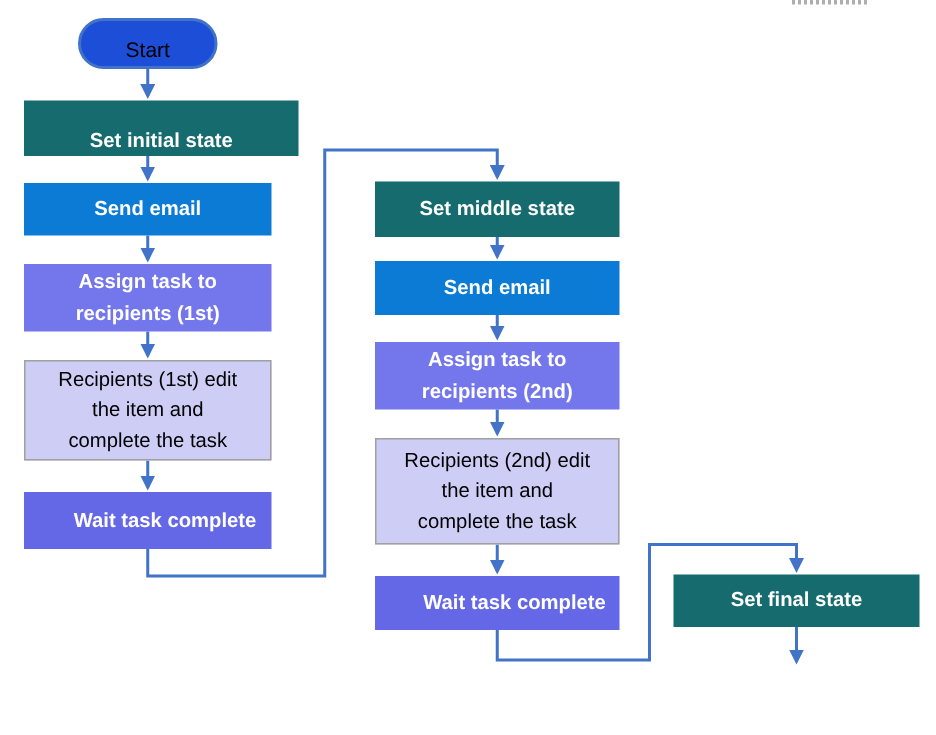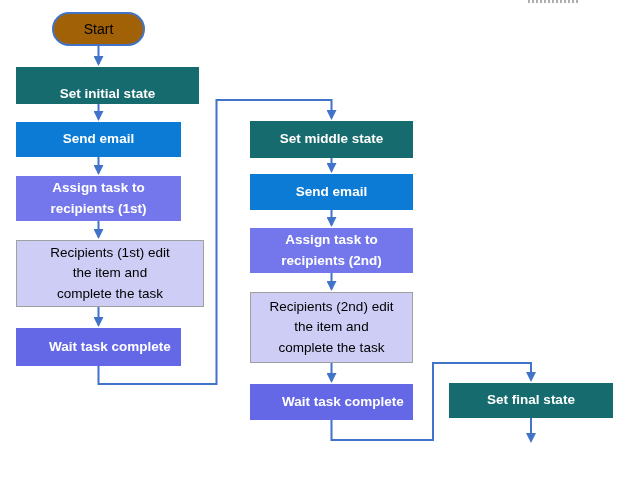--- a/index.html
+++ b/index.html
@@ -19,29 +19,29 @@
   .teal{background:var(--c-teal,#156B6D);}
   .blue{background:var(--c-blue,#0C7BD5);}
   .purple{background:var(--c-purple,#7377EB);justify-content:center;}
   .purple2{background:var(--c-purple_dark,#6468E6);padding-left:23px;}
   .lav{
     background:var(--c-lavender,#CDCDF6);
     border:1.5px solid var(--c-lavender_border,#A0A0A0);
     color:#000;font-weight:400;font-size:13.5px;
   }
   .terminator{
-    background:#a16207;border:2.5px solid var(--c-terminator_border,#4173C8);
-    border-radius:17px;color:#000;font-weight:400;font-size:14px;
+    background:#1d4ed8;border:2.5px solid var(--c-terminator_border,#4173C8);
+    border-radius:17px;color:#000;font-weight:400;font-size:14px;align-items:flex-end;
   }
   
   .n-start       {left:52px; top:12px; width:93px; height:34px;}
   .n-setinitial  {left:16px; top:67px; width:183px;height:37px;align-items:flex-end;}
   .n-send1       {left:16px; top:122px;width:165px;height:35px;}
   .n-assign1     {left:16px; top:176px;width:165px;height:45px;}
-  .n-recip1      {left:16px; top:240px;width:188px;height:67px;}
+  .n-recip1      {left:16px; top:240px;width:165px;height:67px;}
   .n-wait1       {left:16px; top:328px;width:165px;height:38px;}
   .n-setmiddle   {left:250px;top:121px;width:163px;height:37px;}
   .n-send2       {left:250px;top:174px;width:163px;height:36px;}
   .n-assign2     {left:250px;top:228px;width:163px;height:45px;}
   .n-recip2      {left:250px;top:292px;width:163px;height:71px;}
   .n-wait2       {left:250px;top:384px;width:163px;height:36px;}
   .n-setfinal    {left:449px;top:383px;width:164px;height:35px;}
   .n-end         {left:485px;top:459px;width:93px; height:52px;margin-top:47px;}
   .clip-frag{
     position:absolute;left:528px;top:0;width:50px;height:3px;z-index:2;

